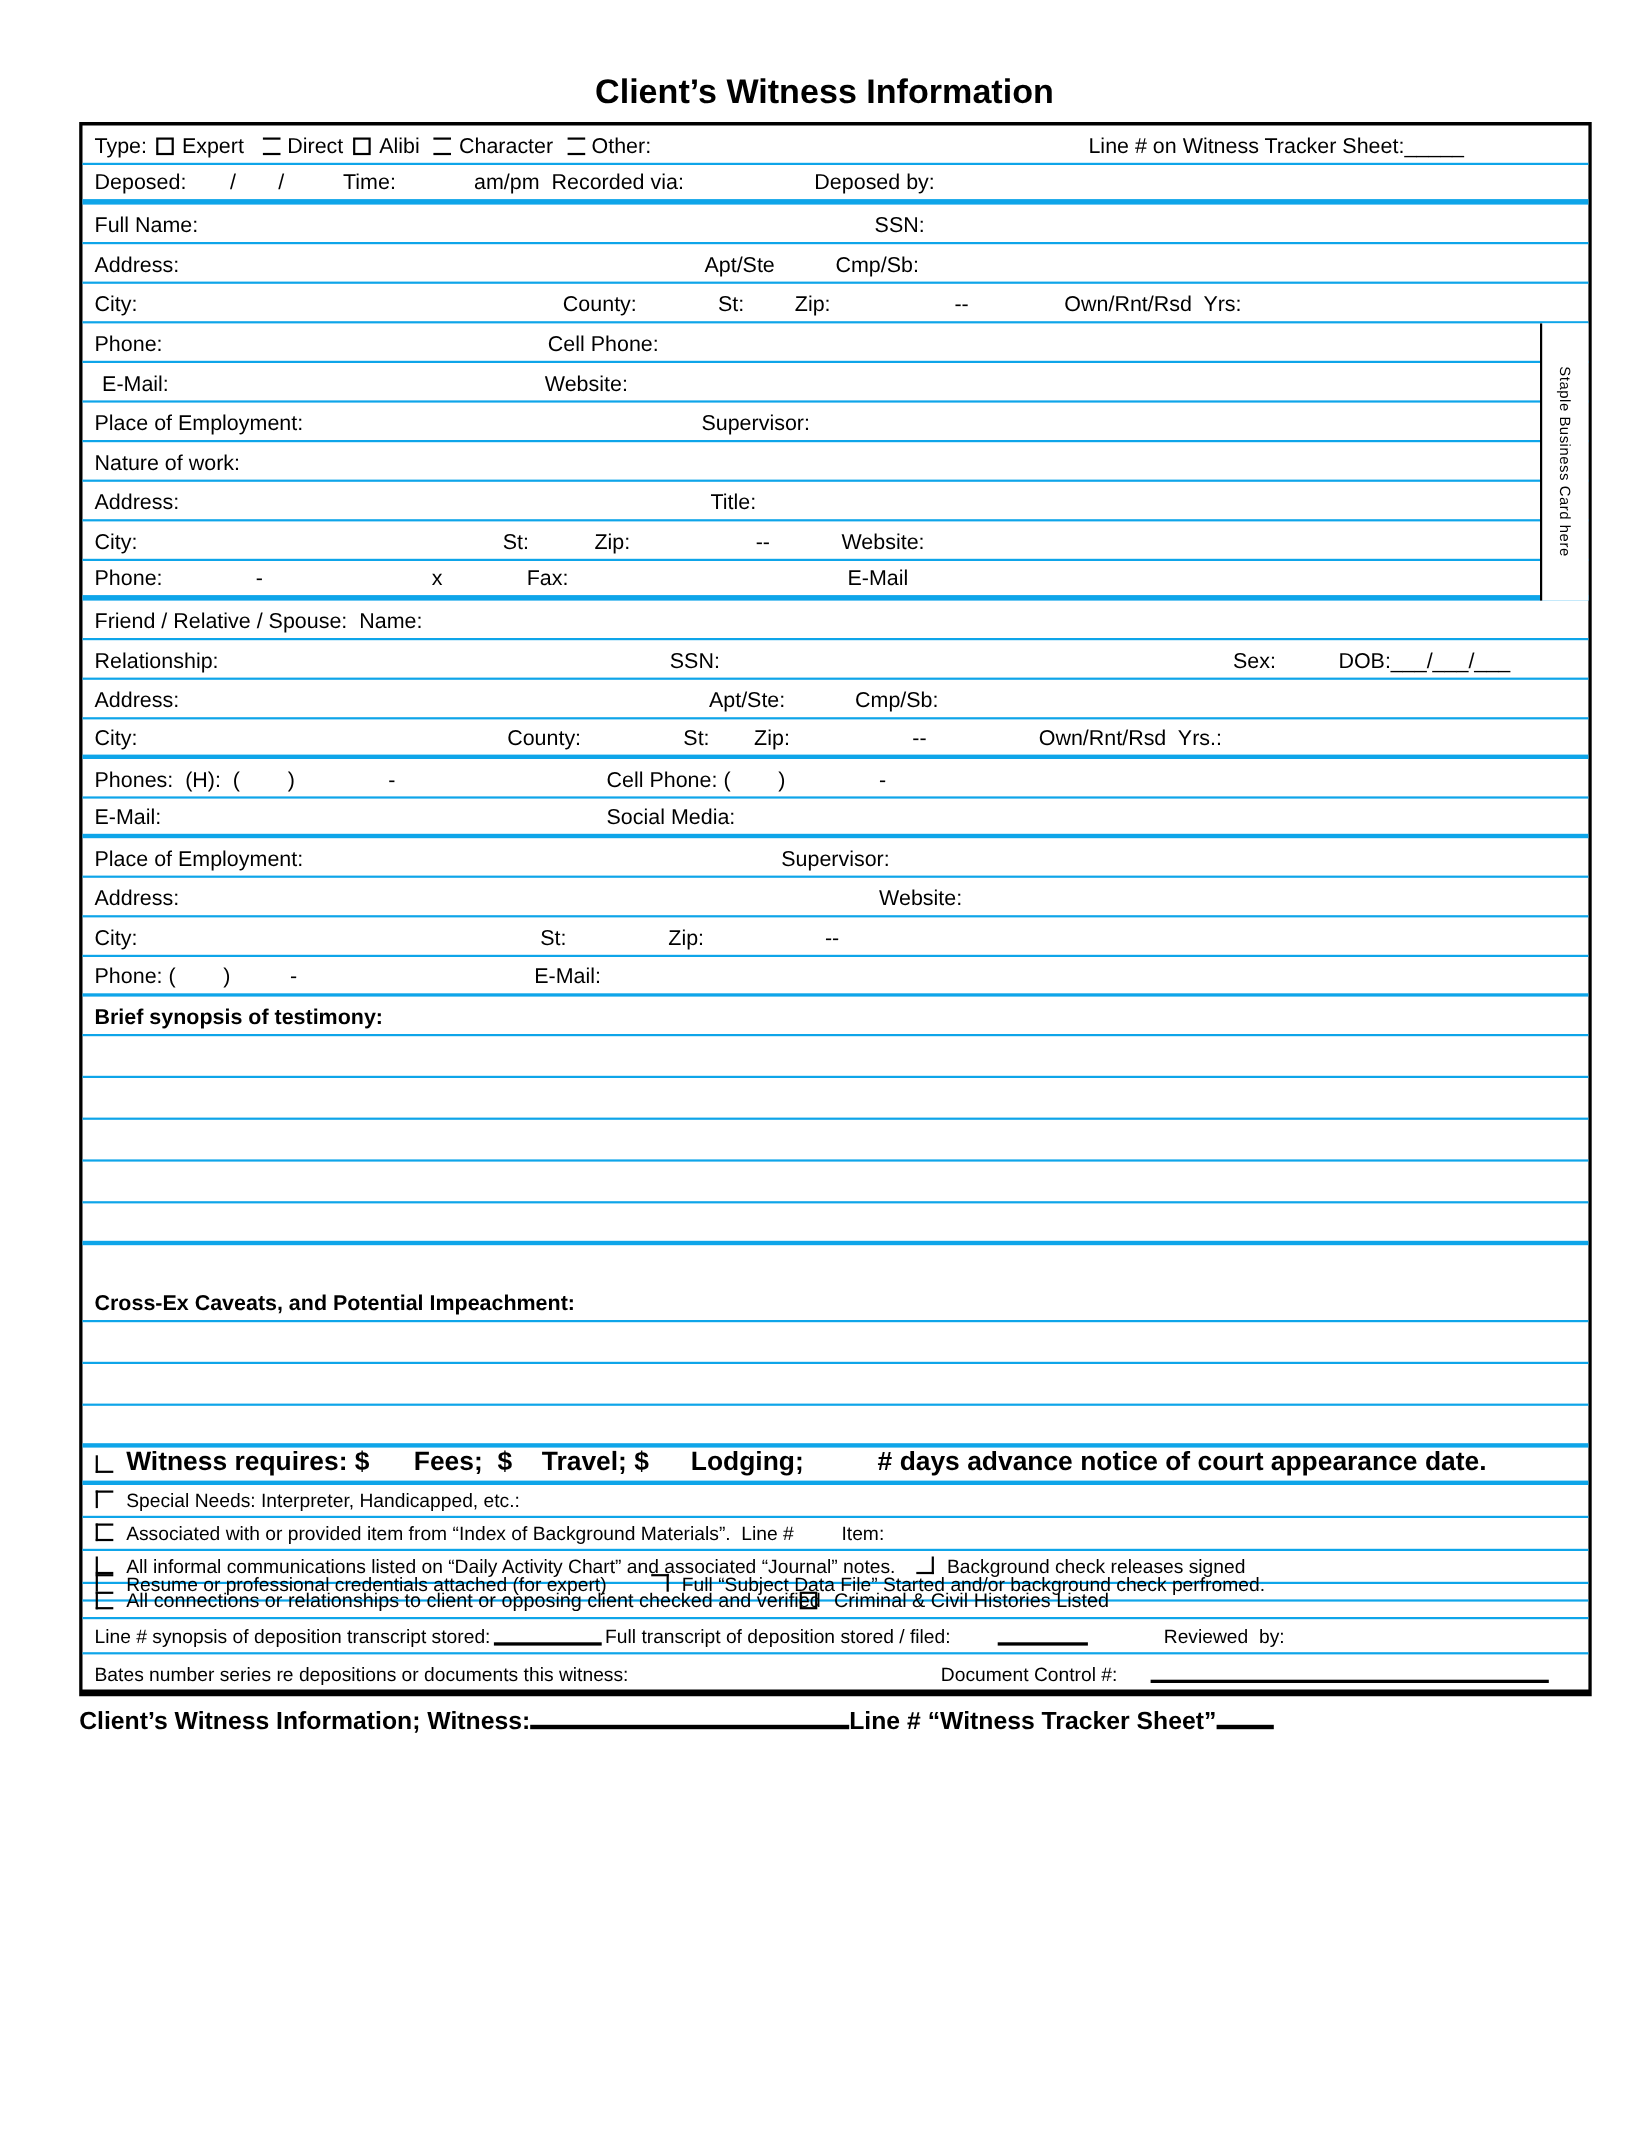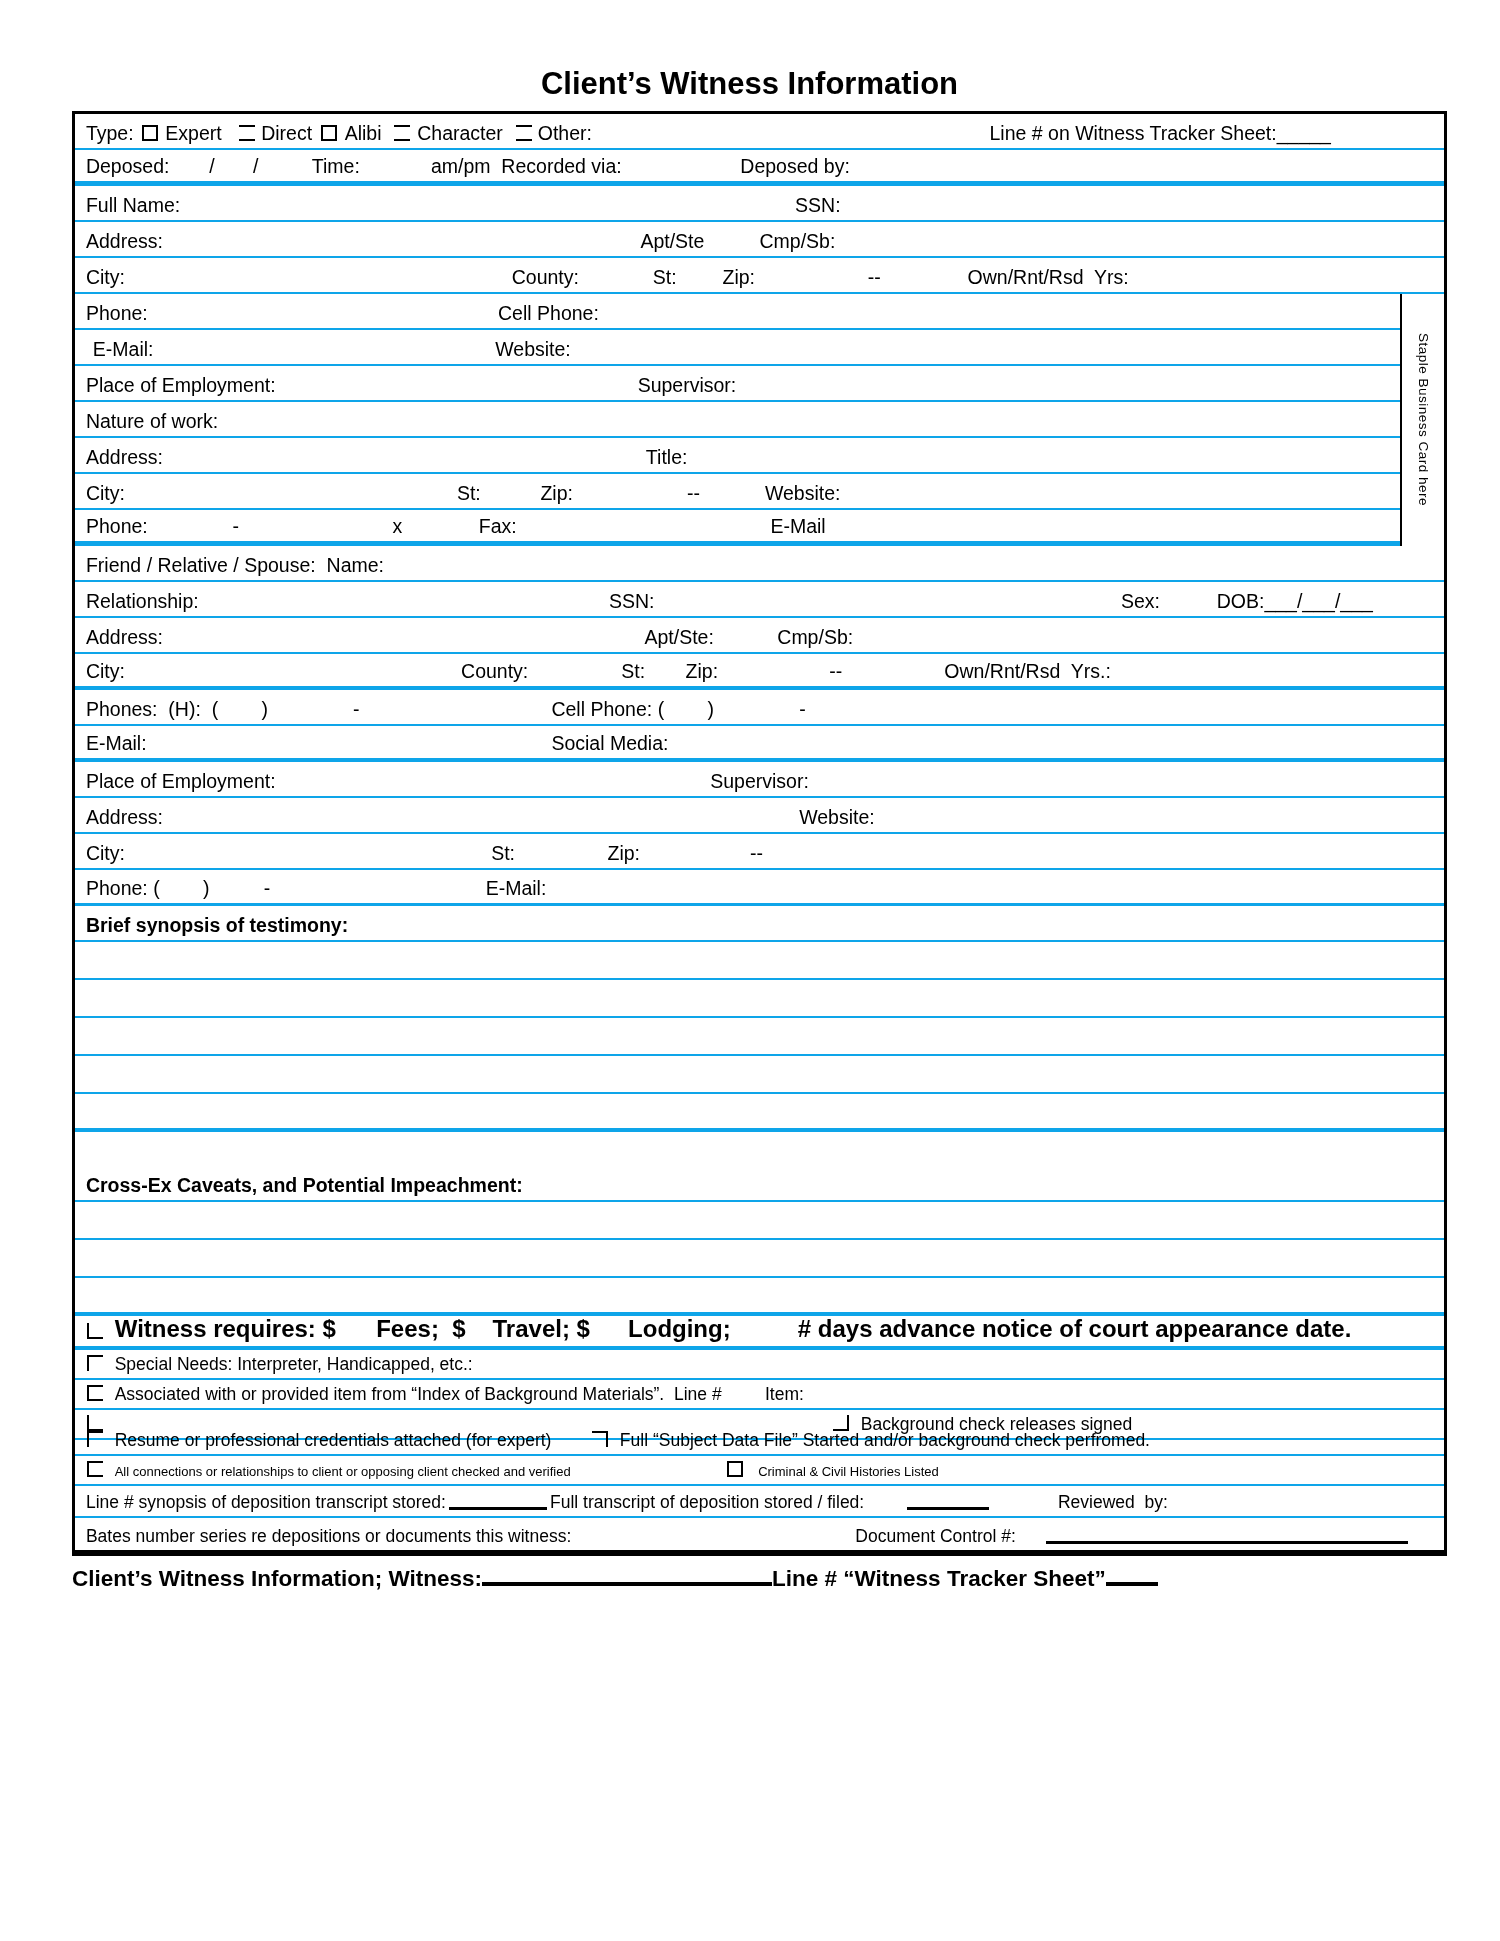--- a/index.html
+++ b/index.html
@@ -202,30 +202,31 @@
         <span class="cb cb-tl" style="left: 0.9%;"></span>
         <span class="lbl" style="left: 2.9%;">Special Needs: Interpreter, Handicapped, etc.:</span>
       </div>
       <div class="row" style="height: 30px; font-size: 17.5px;">
         <span class="cb cb-left" style="left: 0.9%;"></span>
         <span class="lbl" style="left: 2.9%;">Associated with or provided item from “Index of Background Materials”.  Line #</span>
         <span class="lbl" style="left: 50.4%;">Item:</span>
       </div>
       <div class="row" style="height: 30px; font-size: 17.5px;">
         <span class="cb cb-bl" style="left: 0.9%;"></span>
+        <span class="lbl" style="left: 2.9%;">All informal communications listed on “Daily Activity Chart” and associated “Journal” notes.</span>
         <span class="cb cb-br" style="left: 55.4%;"></span>
         <span class="lbl" style="left: 57.4%;">Background check releases signed</span>
       </div>
       <div class="row" style="height: 16px; font-size: 17.5px;">
         <span class="cb cb-tl" style="left: 0.9%;"></span>
         <span class="lbl" style="left: 2.9%;">Resume or professional credentials attached (for expert)</span>
         <span class="cb cb-tr" style="left: 37.8%;"></span>
         <span class="lbl" style="left: 39.8%;">Full “Subject Data File” Started and/or background check perfromed.</span>
       </div>
-      <div class="row" style="height: 30px; font-size: 13px;">
+      <div class="row" style="height: 16px; font-size: 18px;">
         <span class="cb cb-left" style="left: 0.9%;"></span>
         <span class="lbl" style="left: 2.9%;">All connections or relationships to client or opposing client checked and verified</span>
         <span class="cb cb-full" style="left: 47.6%;"></span>
         <span class="lbl" style="left: 49.9%;">Criminal &amp; Civil Histories Listed</span>
       </div>
       <div class="row" style="height: 32px; font-size: 17.5px;">
         <span class="lbl" style="left: 0.8%;">Line # synopsis of deposition transcript stored:</span>
         <span class="ul" style="width: 7.2%; left: 27.3%;"></span>
         <span class="lbl" style="left: 34.7%;">Full transcript of deposition stored / filed:</span>
         <span class="ul" style="width: 6%; left: 60.8%;"></span>

